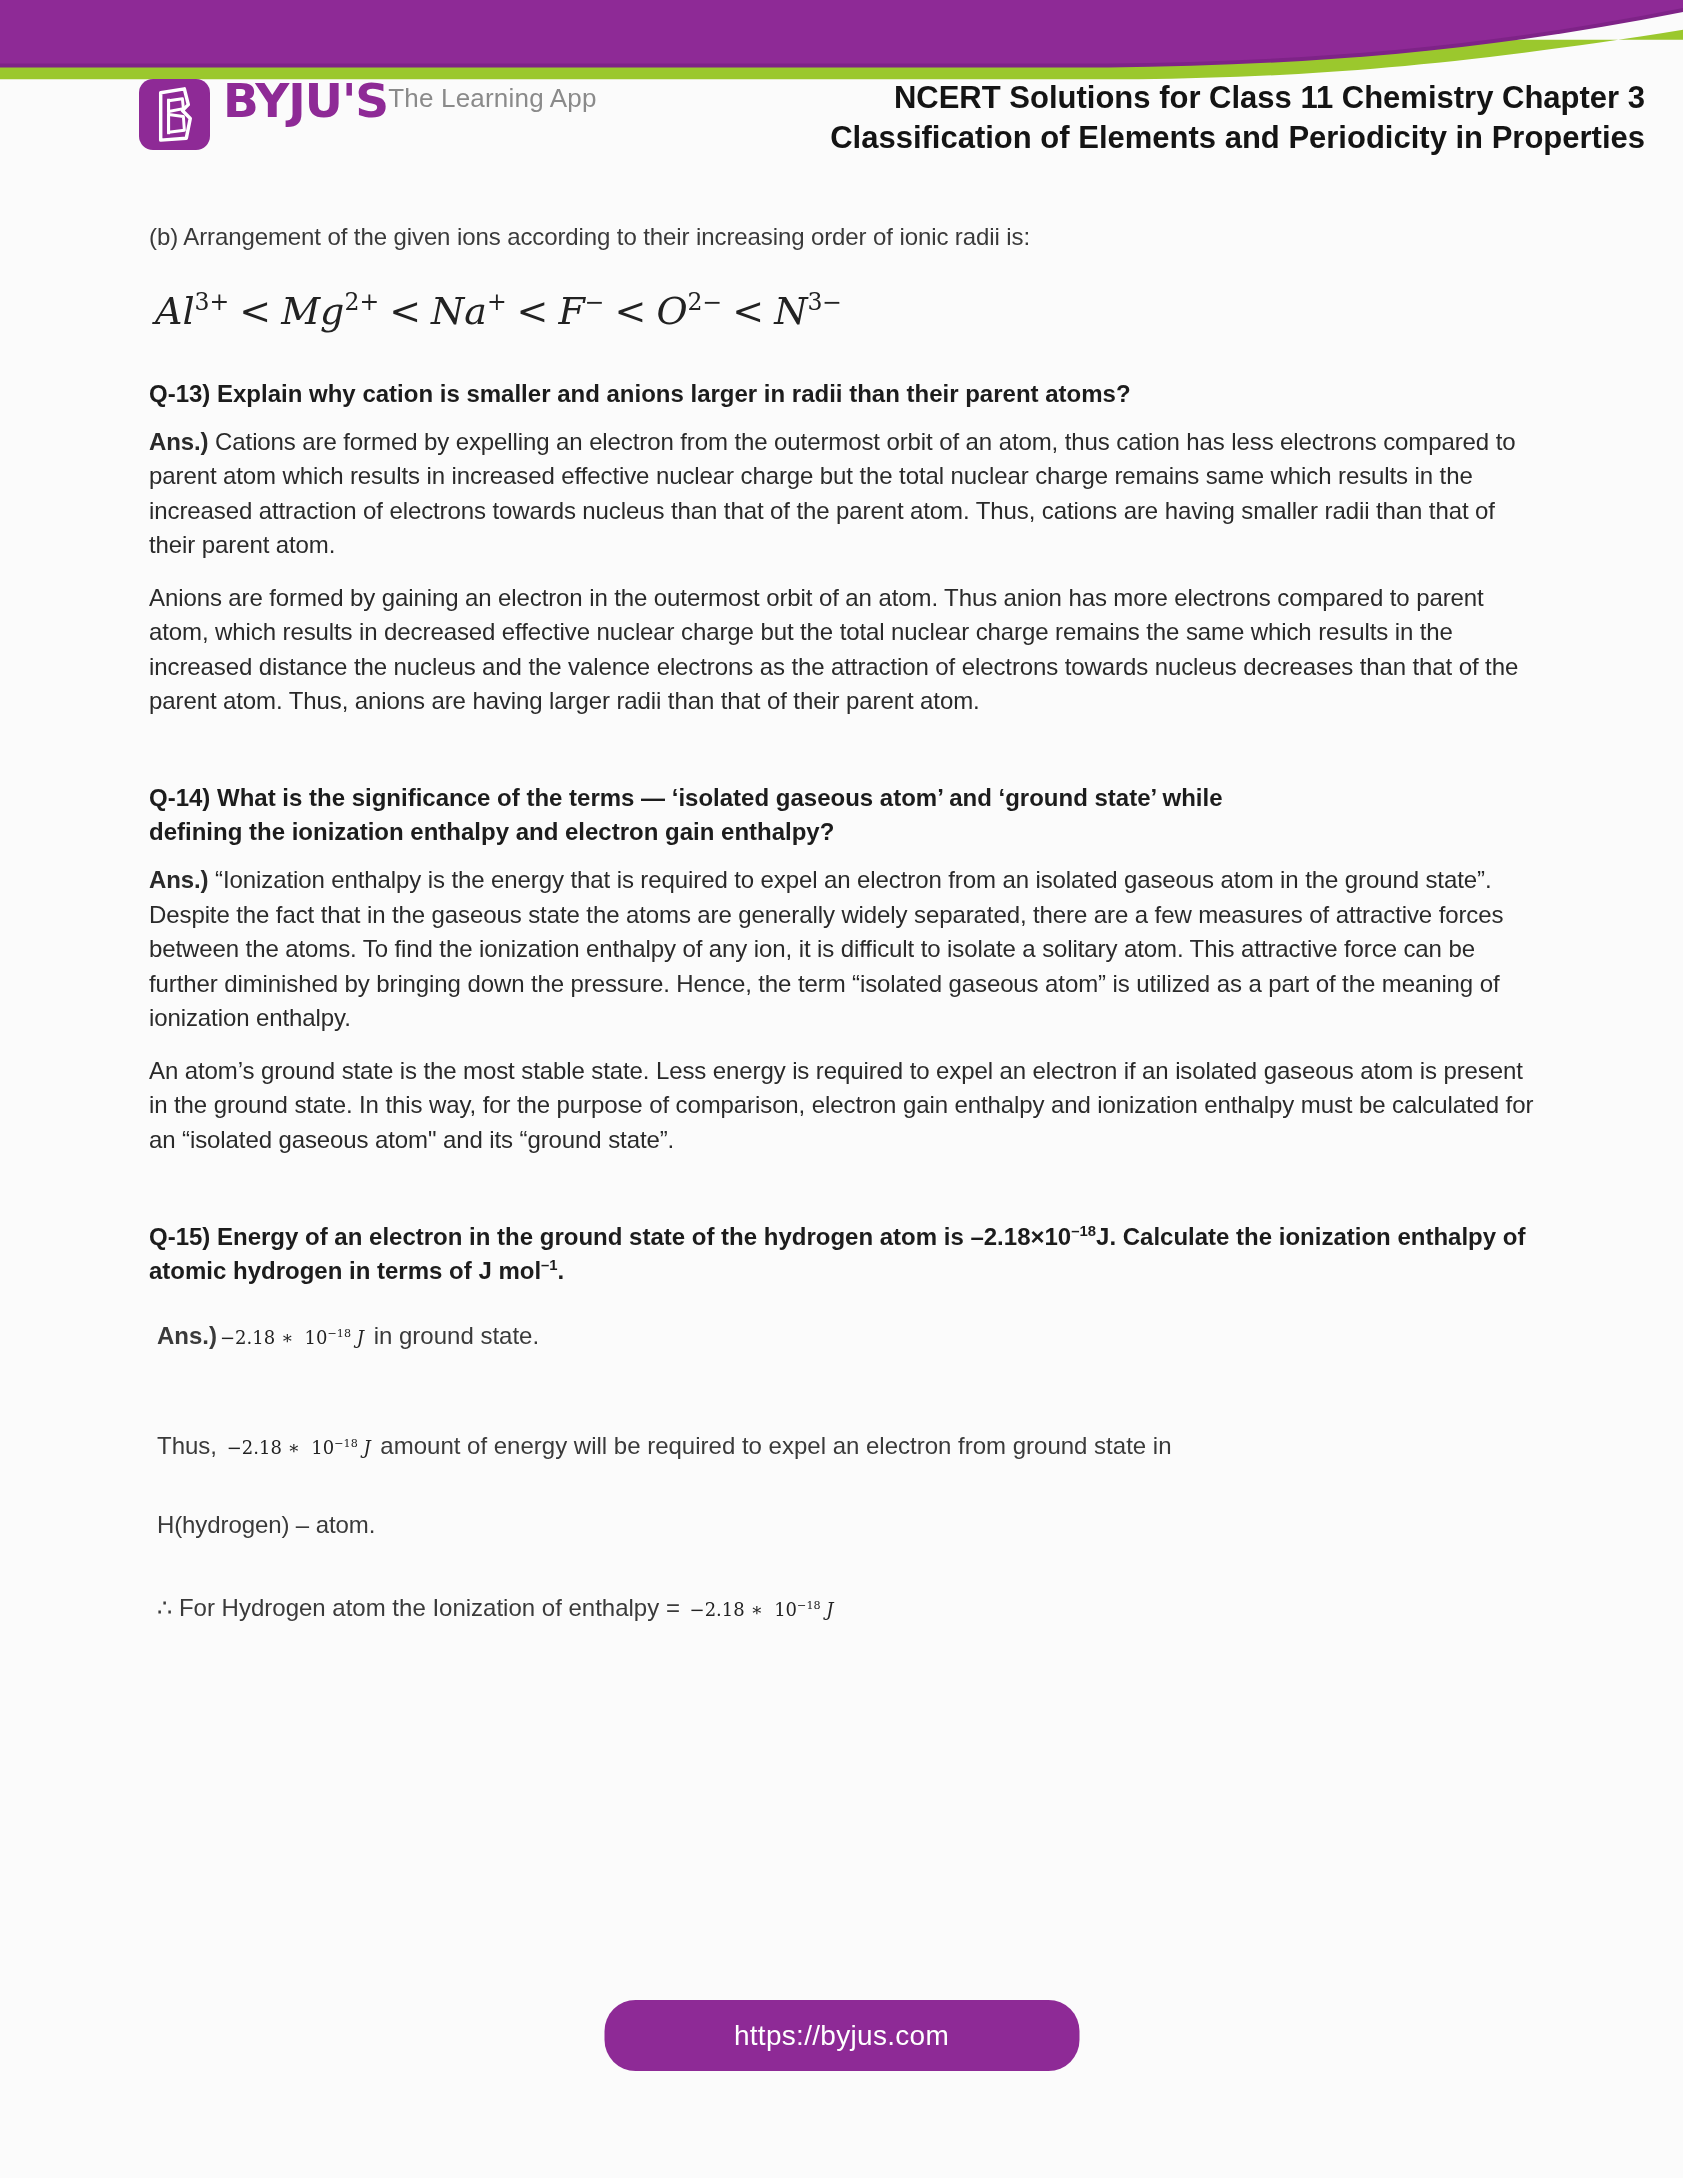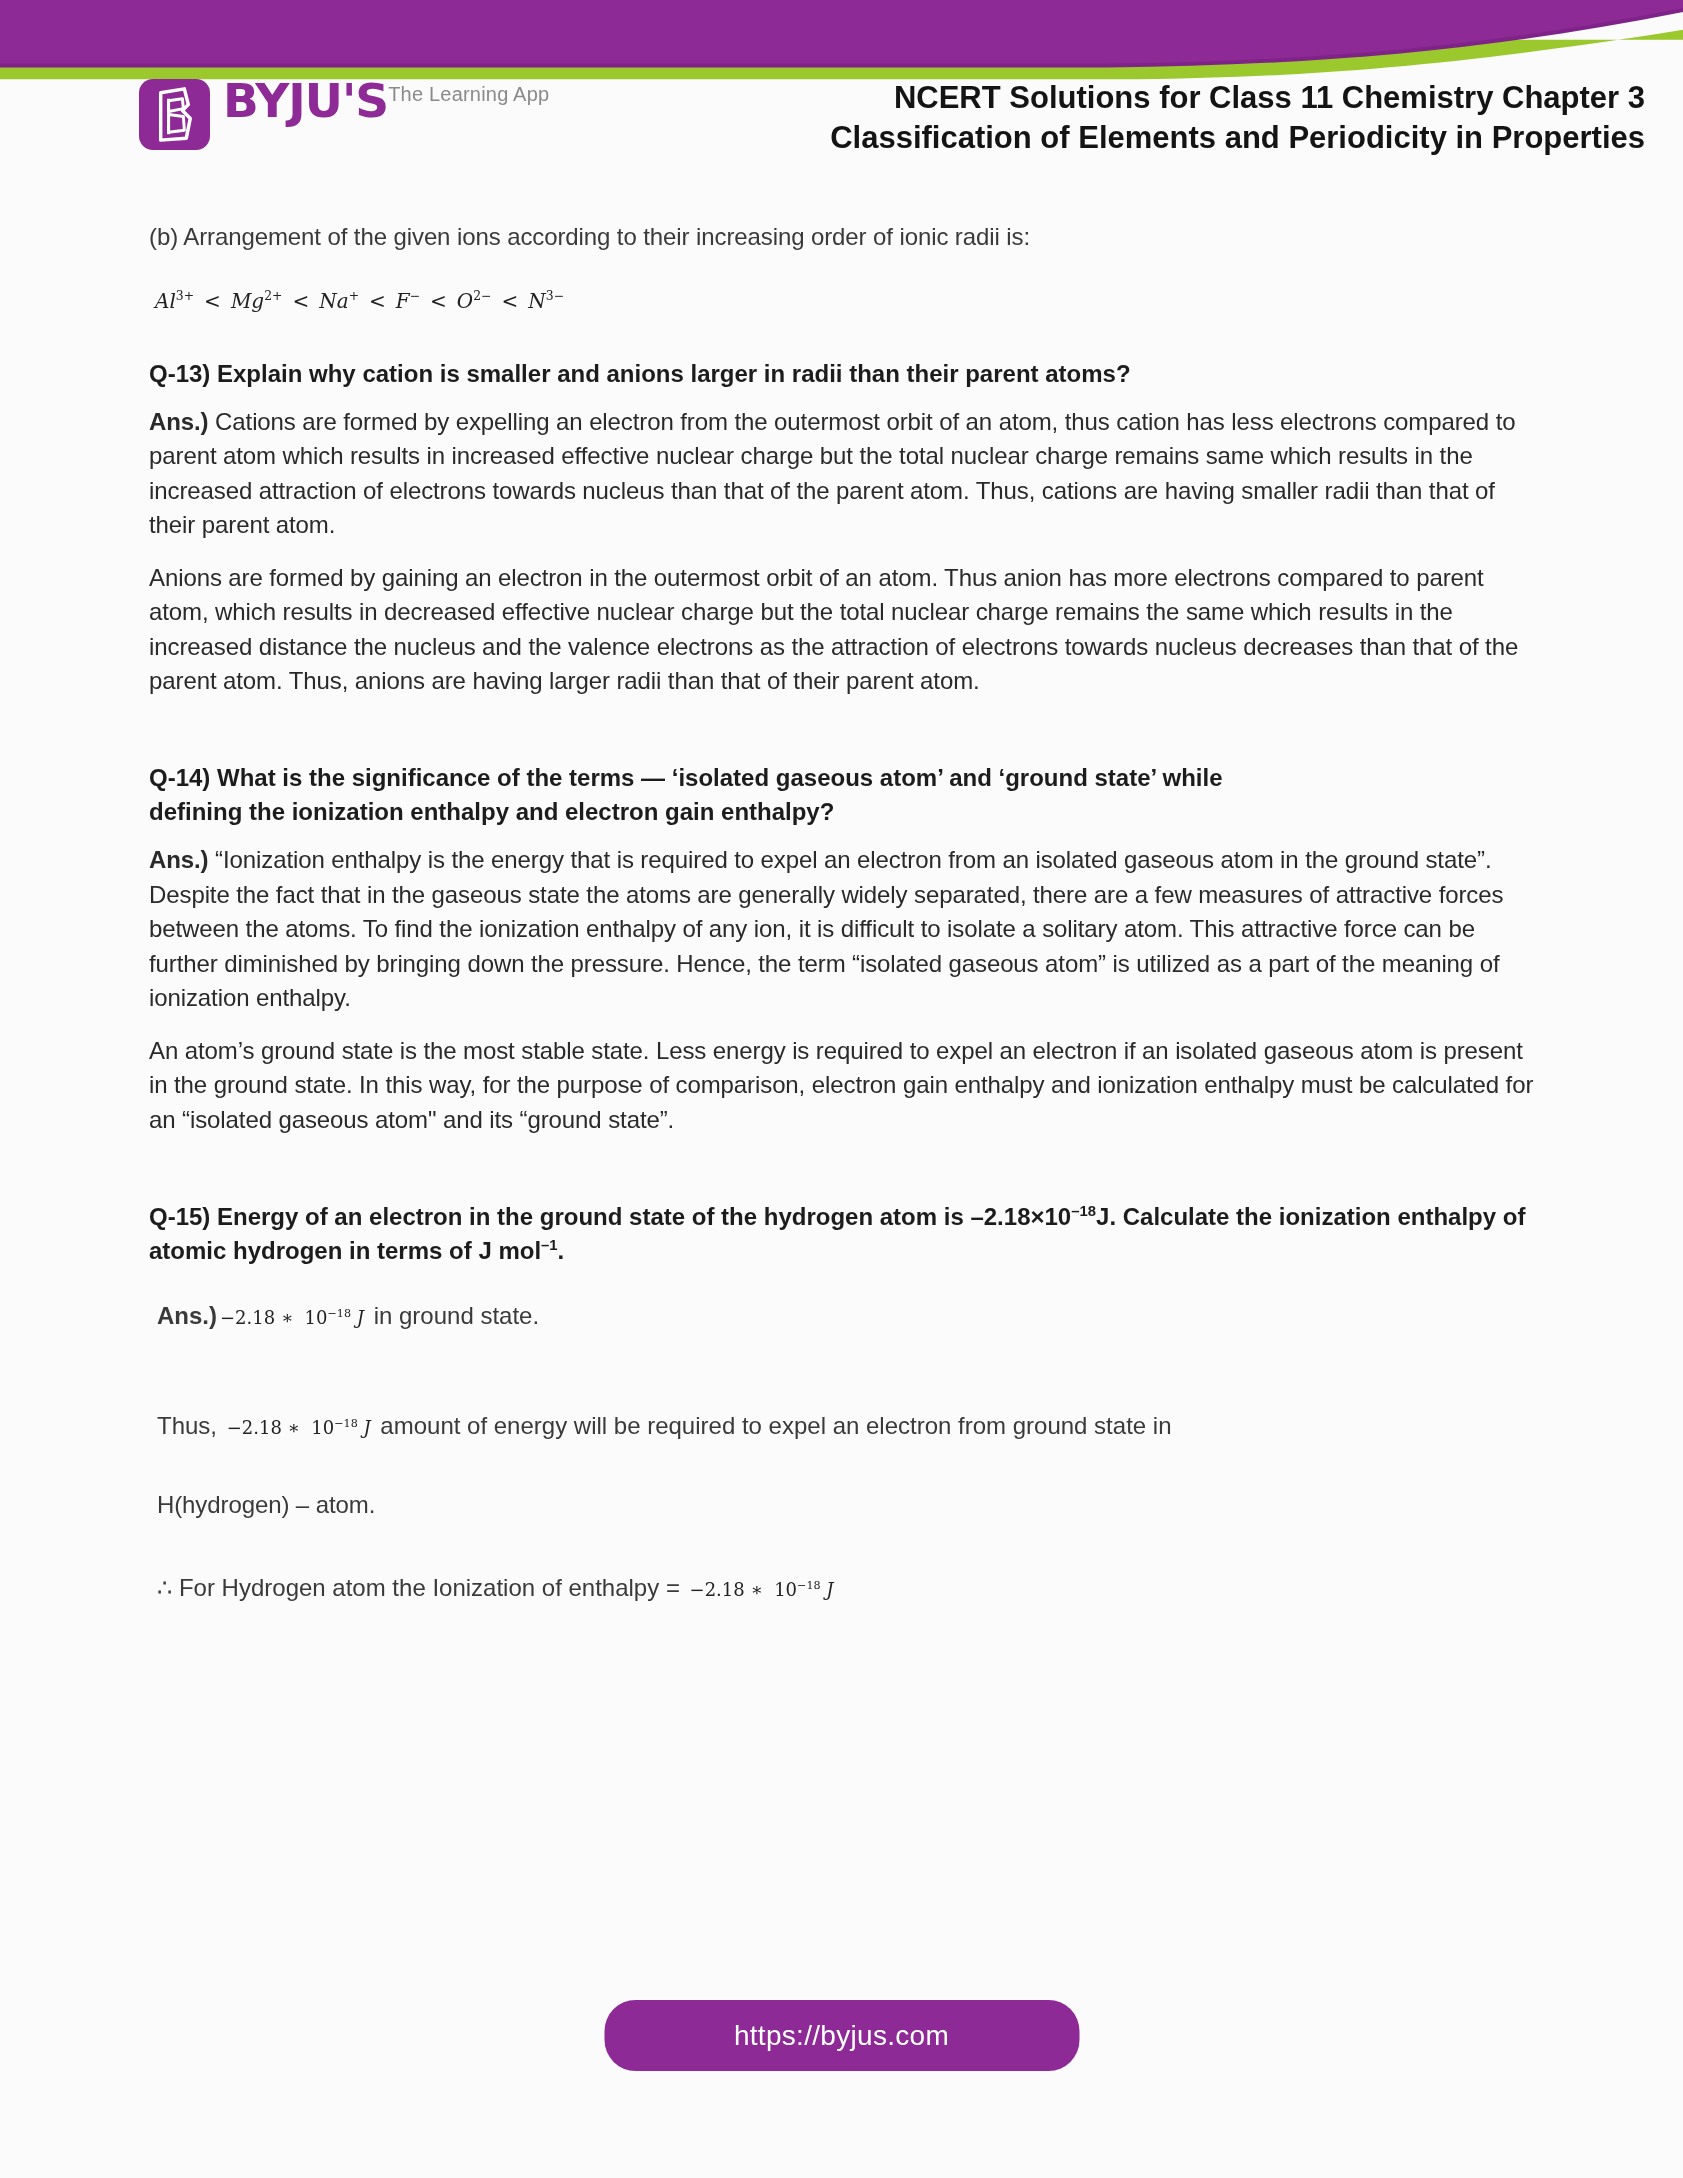--- a/index.html
+++ b/index.html
@@ -51,21 +51,21 @@
   .logo-name {
     font-family: "DejaVu Sans", sans-serif;
     font-weight: bold;
     font-size: 47px;
     letter-spacing: -1px;
     color: #8e2a96;
     line-height: 1.0;
   }
   .logo-tag {
     font-family: "Liberation Sans", sans-serif;
-    font-size: 20px;
+    font-size: 26px;
     color: #8a8a8a;
     margin-top: 6px;
     letter-spacing: 0.2px;
   }
 
   
   .doc-title {
     position: absolute;
     right: 38px;
     top: 78px;
@@ -103,21 +103,21 @@
   }
   .bold { font-weight: bold; }
   .gap-lg { height: 44px; }
   .gap-md { height: 30px; }
   .gap-sm { height: 16px; }
 
   
   .math {
     font-family: "DejaVu Serif", serif;
     font-style: italic;
-    font-size: 20px;
+    font-size: 38px;
     color: #222;
     white-space: nowrap;
   }
   .math .op {
     font-style: normal;
     padding: 0 10px;
   }
   .math sup {
     font-size: 0.62em;
     font-style: normal;

